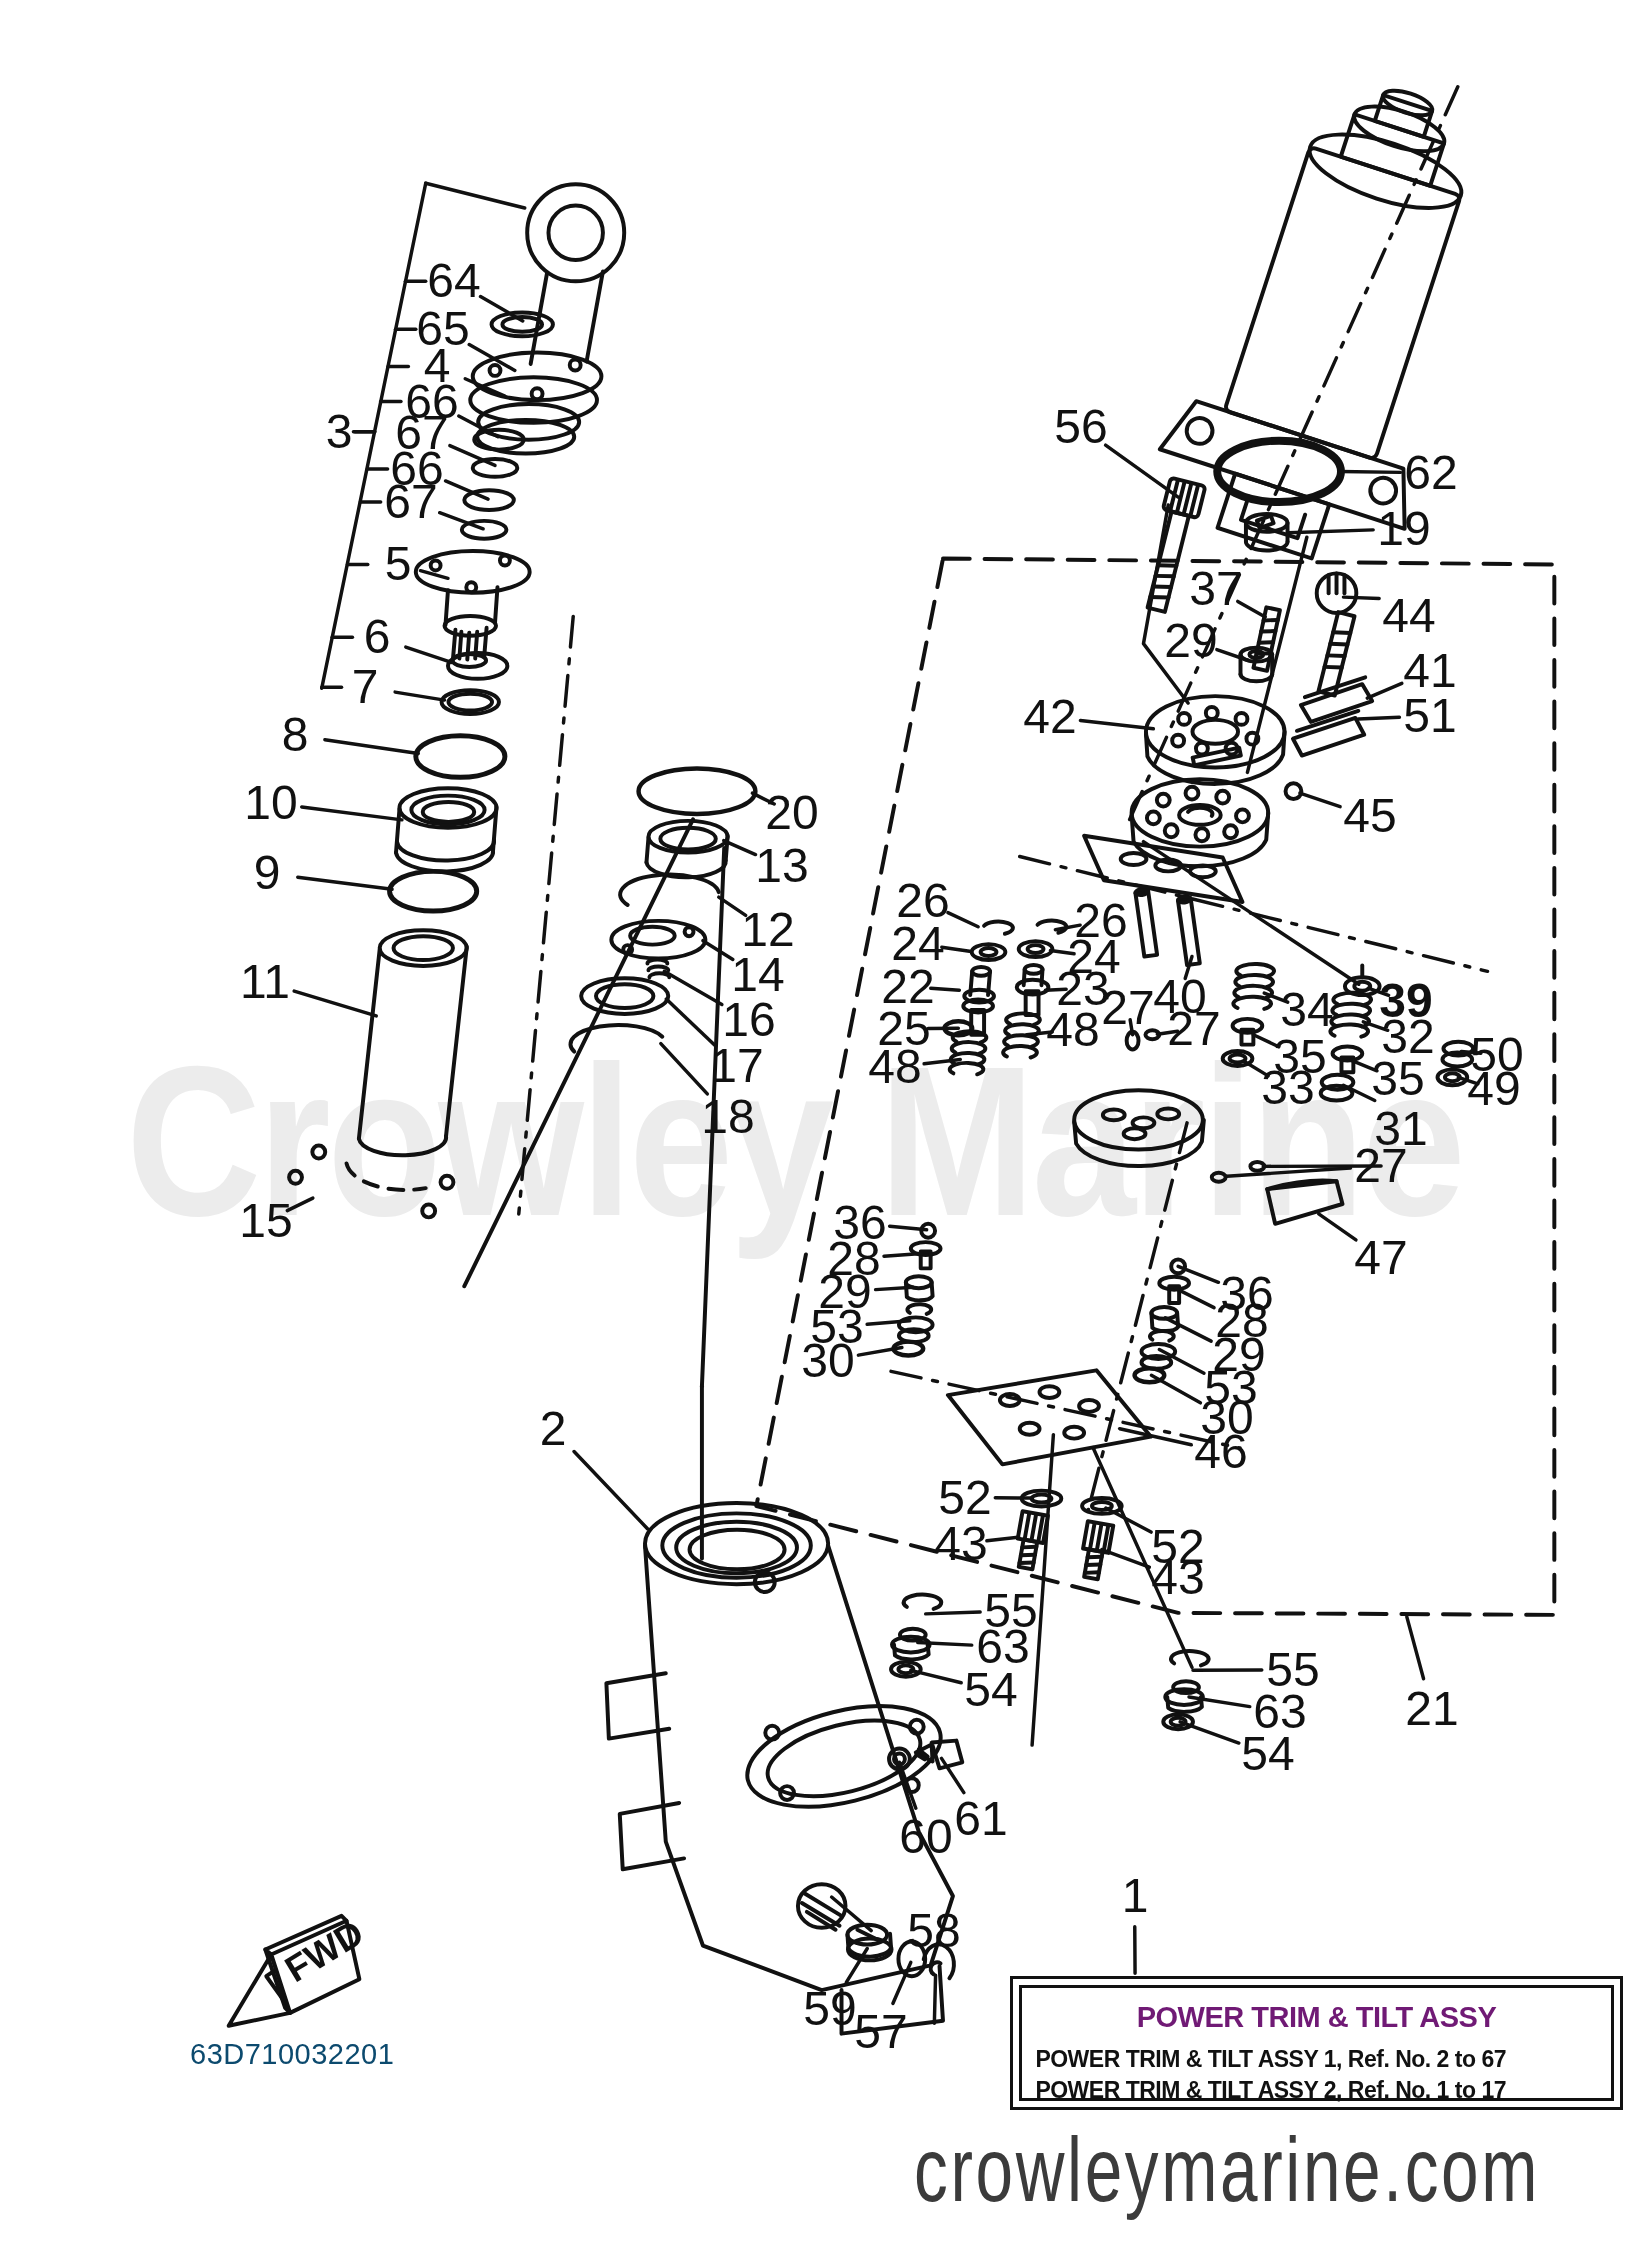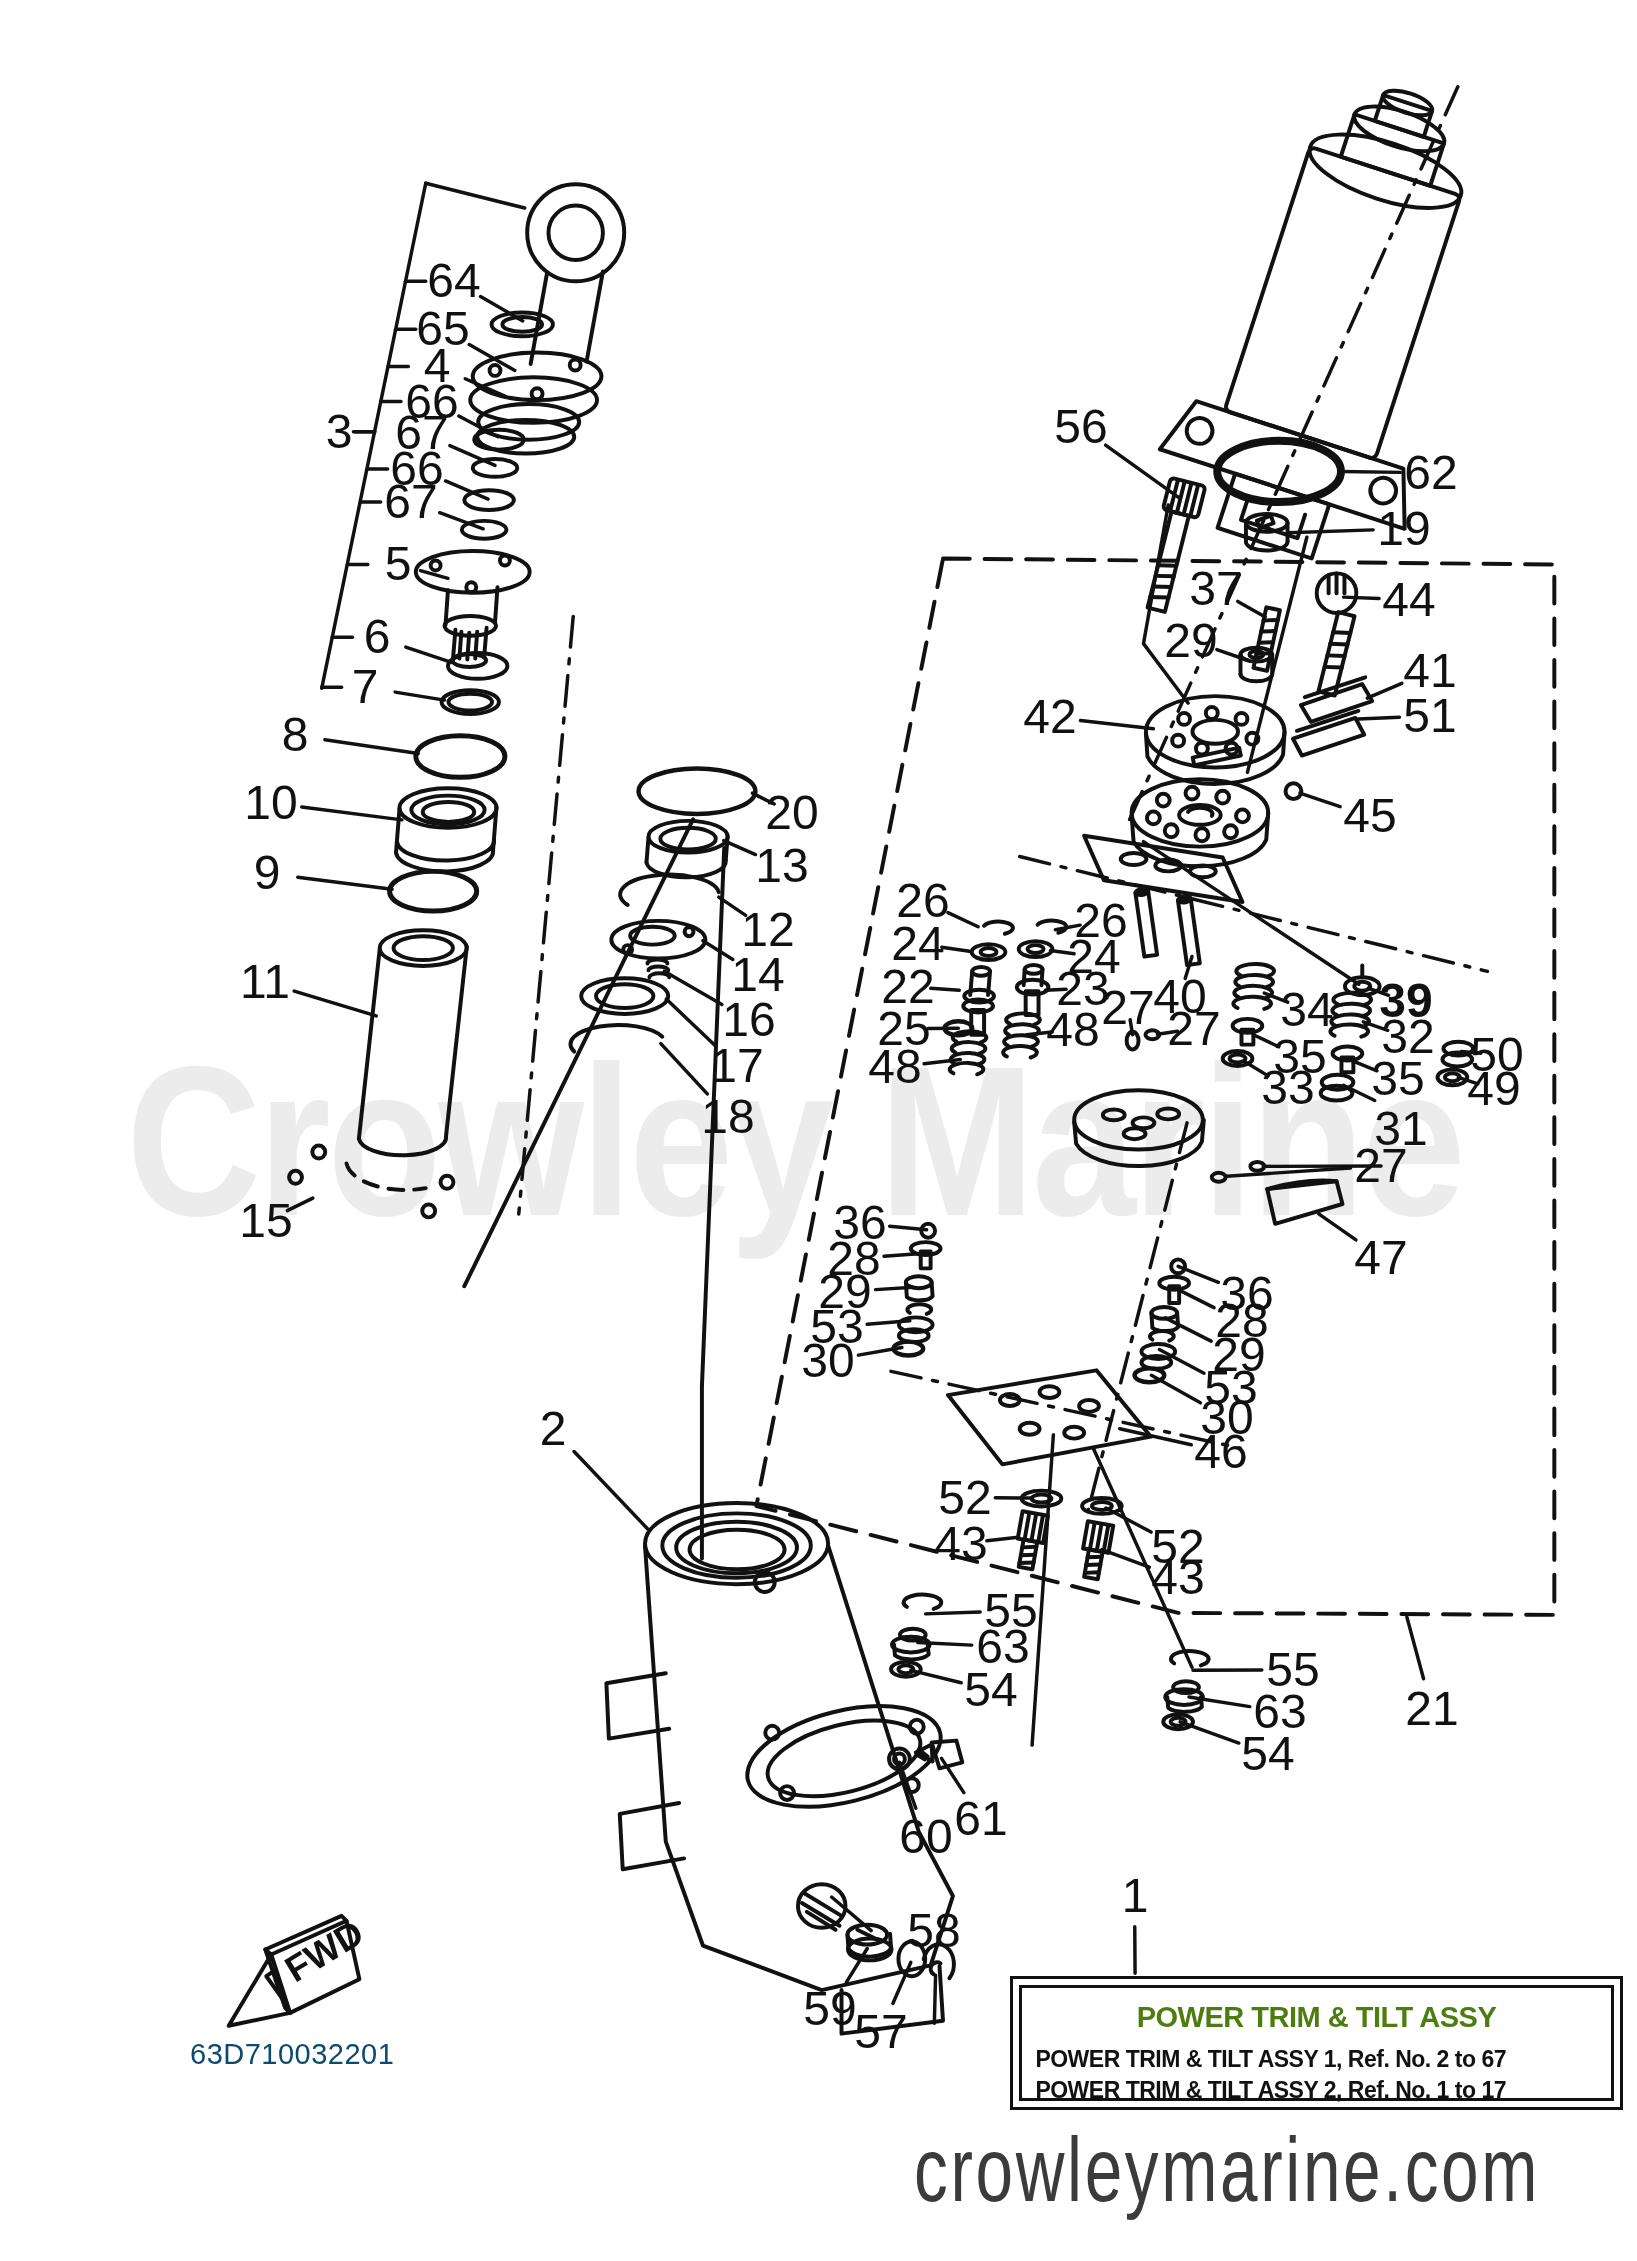--- a/index.html
+++ b/index.html
@@ -7,21 +7,21 @@
         font-family:"Liberation Sans", sans-serif;}
   #watermark{position:absolute;left:126px;top:1035px;font-size:213px;line-height:1;
         color:#ececec;font-weight:bold;letter-spacing:-4px;transform:scaleX(0.88);
         transform-origin:left top;white-space:nowrap;user-select:none;}
   #diagram-svg{position:absolute;left:0;top:0;}
   .callout{position:absolute;transform:translate(-50%,-50%);font-size:48px;color:#111;
         line-height:1;white-space:nowrap;}
   #legend{position:absolute;left:1010px;top:1976px;width:607px;height:128px;
         border:3.5px solid #111;background:transparent;}
   #legend-inner{position:absolute;left:6.4px;top:6.4px;right:6.4px;bottom:6.4px;border:3px solid #111;}
-  #legend-title{margin-top:13px;text-align:center;font-weight:bold;font-size:29px;letter-spacing:-0.5px;color:#4d7c0f;}
+  #legend-title{margin-top:13px;text-align:center;font-weight:bold;font-size:29px;letter-spacing:-0.5px;color:#701a75;}
   #legend-rows{margin-top:10px;padding:0 13px;font-weight:bold;font-size:23px;line-height:1.35;
         letter-spacing:-0.5px;color:#111;}
   #drawing-number{position:absolute;left:190px;top:2038px;font-size:29px;color:#0c4a6e;letter-spacing:0.5px;}
   #footer-url{position:absolute;left:914px;top:2119px;font-size:90px;color:#3b3b3b;
         letter-spacing:3.5px;transform:scaleX(0.75);transform-origin:left top;white-space:nowrap;}
 </style>
 </head>
 <body>
 
 <div id="page">
@@ -542,21 +542,21 @@
       <div class="callout" style="left: 860px; top: 1223px;">36</div>
       <div class="callout" style="left: 1247px; top: 1294px;">36</div>
       <div class="callout" style="left: 1216px; top: 589px;">37</div>
       <div class="callout" style="left: 1191px; top: 641px;">29</div>
       <div class="callout" style="left: 1406px; top: 1001px; font-weight: bold;">39</div>
       <div class="callout" style="left: 1180px; top: 997px;">40</div>
       <div class="callout" style="left: 1430px; top: 671px;">41</div>
       <div class="callout" style="left: 1050px; top: 717px;">42</div>
       <div class="callout" style="left: 961px; top: 1544px;">43</div>
       <div class="callout" style="left: 1178px; top: 1578px;">43</div>
-      <div class="callout" style="left: 1409px; top: 600px;">44</div>
+      <div class="callout" style="left: 1409px; top: 616px;">44</div>
       <div class="callout" style="left: 1370px; top: 816px;">45</div>
       <div class="callout" style="left: 1221px; top: 1452px;">46</div>
       <div class="callout" style="left: 1381px; top: 1258px;">47</div>
       <div class="callout" style="left: 1073px; top: 1030px;">48</div>
       <div class="callout" style="left: 895px; top: 1067px;">48</div>
       <div class="callout" style="left: 1494px; top: 1089px;">49</div>
       <div class="callout" style="left: 1497px; top: 1055px;">50</div>
       <div class="callout" style="left: 1430px; top: 716px;">51</div>
       <div class="callout" style="left: 965px; top: 1498px;">52</div>
       <div class="callout" style="left: 1178px; top: 1547px;">52</div>

